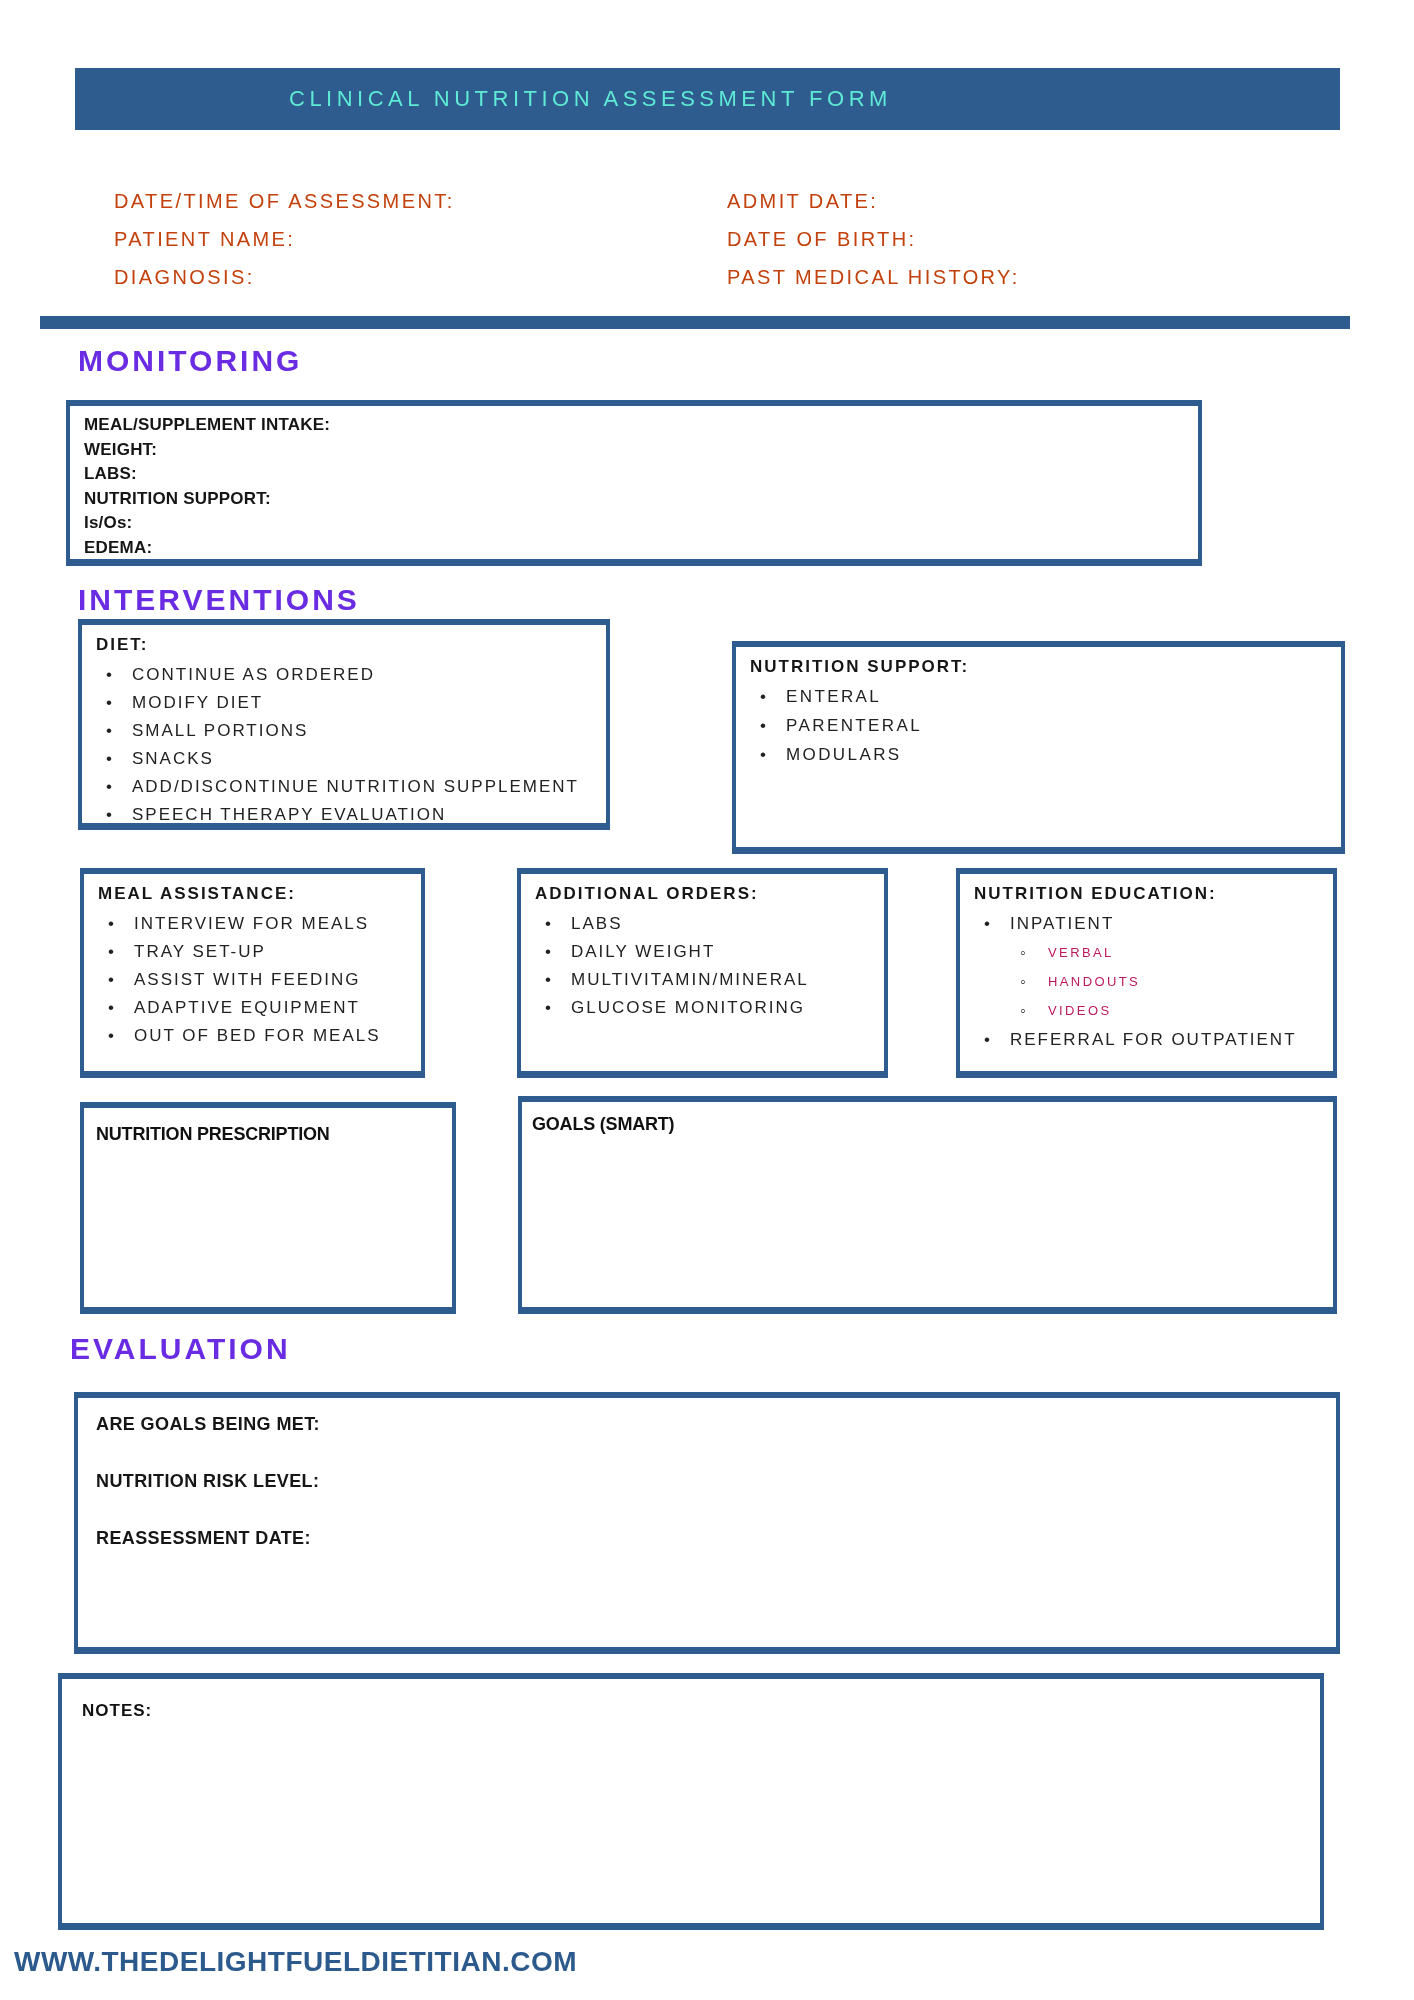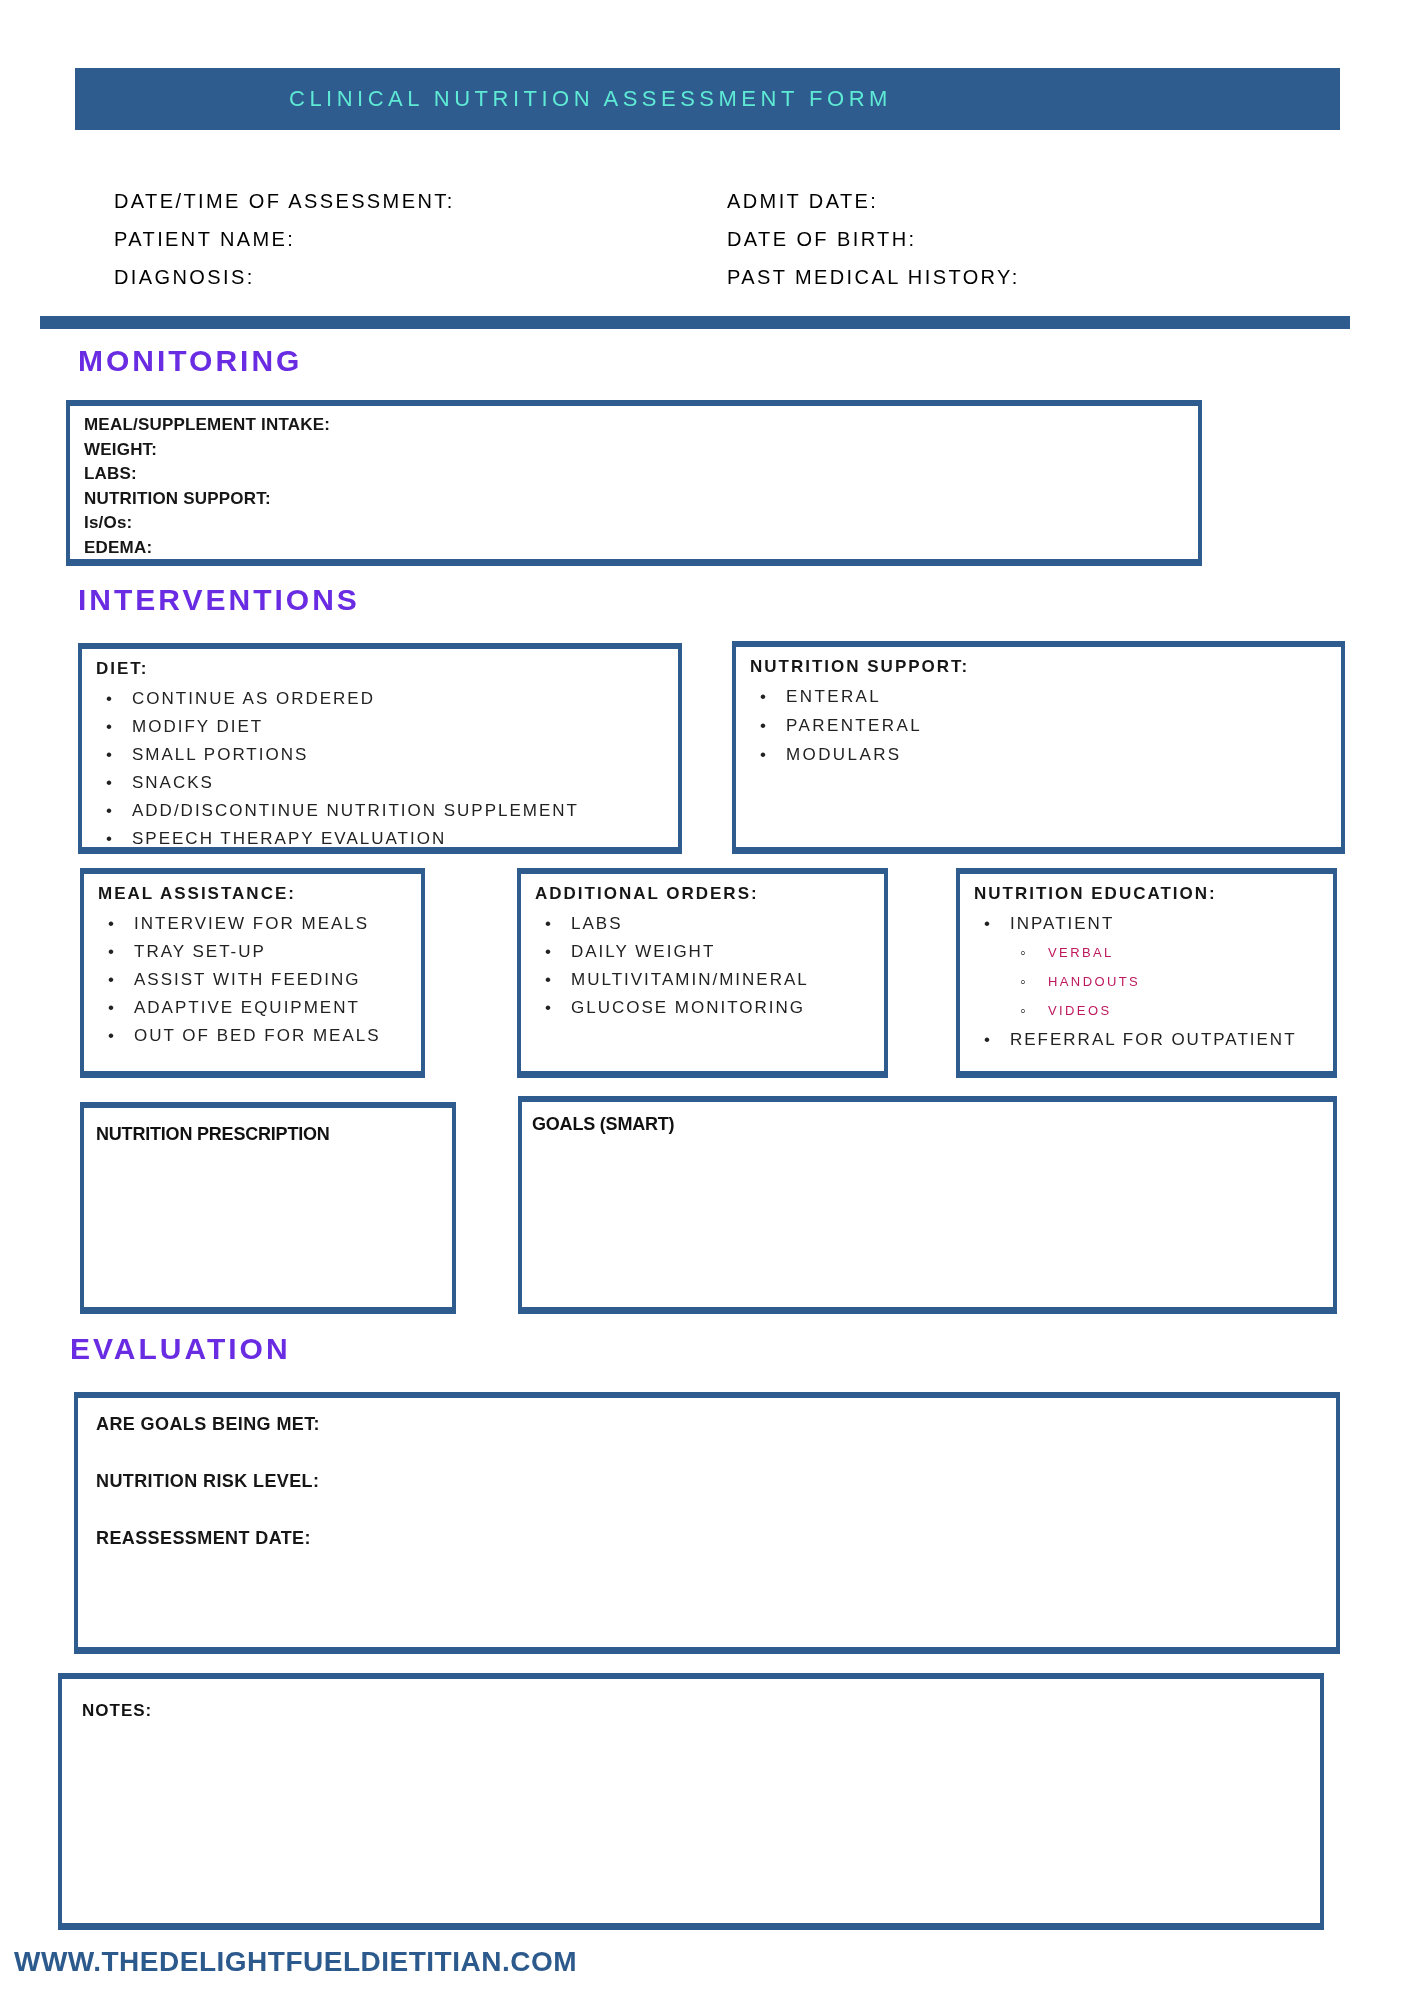--- a/index.html
+++ b/index.html
@@ -22,21 +22,21 @@
     display:flex;align-items:center;
     padding-left:214px;
   }
   .banner span{
     color:#5eead4;font-size:22px;letter-spacing:4.5px;font-weight:400;
     white-space:nowrap;
   }
   
   .pi{
     position:absolute;
-    font-size:20px;letter-spacing:2.4px;font-weight:500;color:#000000;
+    font-size:20px;letter-spacing:2.4px;font-weight:500;color:#c2410c;
     white-space:nowrap;
   }
   
   .bar{
     position:absolute;left:40px;top:316px;width:1310px;height:13px;
     background:var(--blue);
   }
   
   .sec-h{
     position:absolute;
@@ -127,21 +127,21 @@
     <div>MEAL/SUPPLEMENT INTAKE:</div>
     <div>WEIGHT:</div>
     <div>LABS:</div>
     <div>NUTRITION SUPPORT:</div>
     <div>Is/Os:</div>
     <div>EDEMA:</div>
   </div>
 
   <h2 class="sec-h" style="left:78px;top:583px;">INTERVENTIONS</h2>
 
-  <div class="box pad" style="left:78px;top:643px;width:604px;height:211px;">
+  <div class="box pad" style="left:78px;top:619px;width:532px;height:211px;">
     <div class="box-title">DIET:</div>
     <ul class="bullets tight">
       <li>CONTINUE AS ORDERED</li>
       <li>MODIFY DIET</li>
       <li>SMALL PORTIONS</li>
       <li>SNACKS</li>
       <li>ADD/DISCONTINUE NUTRITION SUPPLEMENT</li>
       <li>SPEECH THERAPY EVALUATION</li>
     </ul>
   </div>

